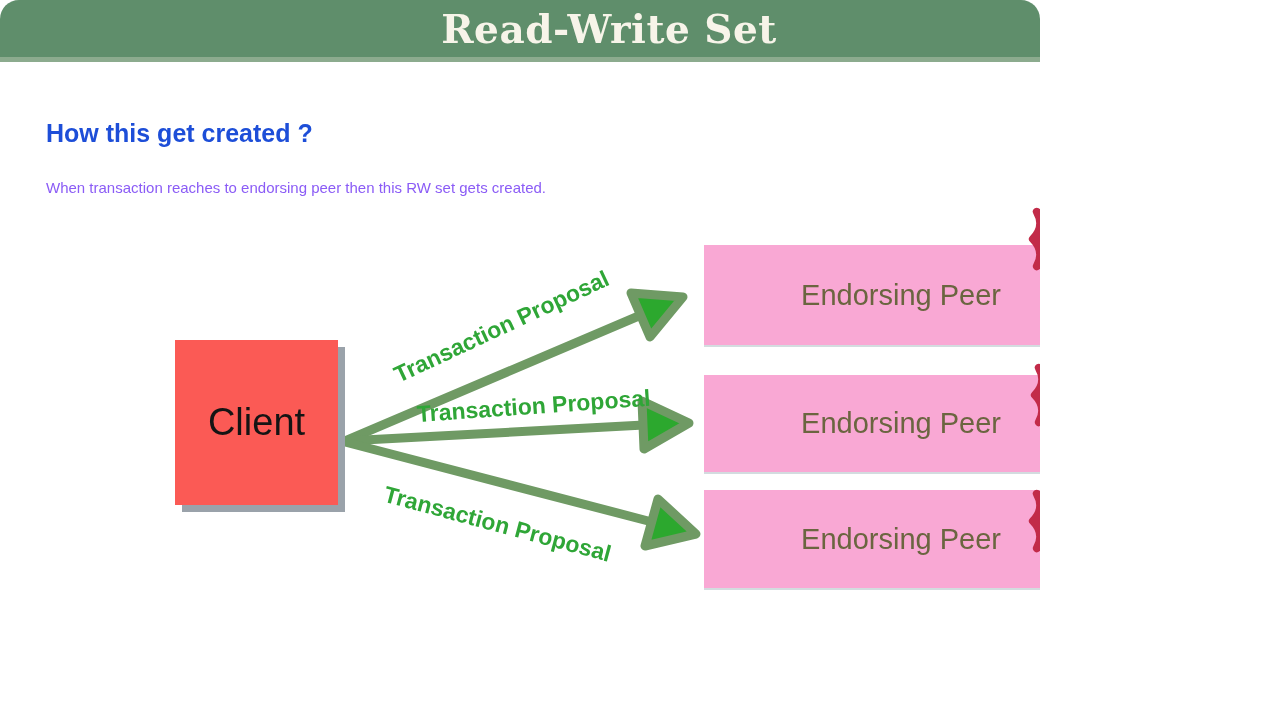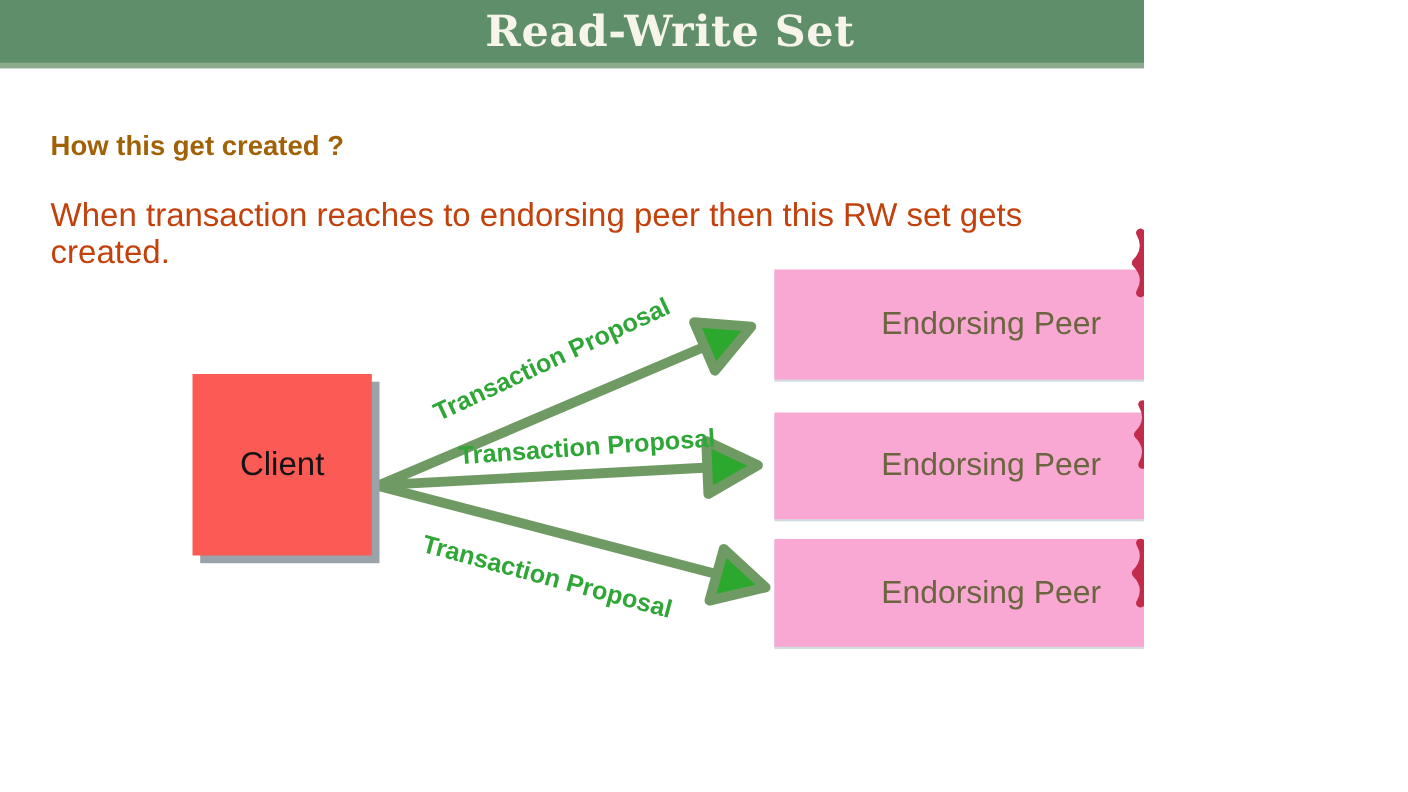--- a/index.html
+++ b/index.html
@@ -1,52 +1,52 @@
 <!DOCTYPE html>
 <html><head>
 <meta charset="utf-8">
 <style>
   html,body { margin:0; padding:0; background:#ffffff; }
   .stage {
     position:relative; width:1040px; height:720px; overflow:hidden;
-    background:#ffffff; font-family:"Liberation Sans", sans-serif;
+    background:#ffffff; font-family:"Liberation Sans", sans-serif;border-radius:19px;
   }
 
   
   .header {
     position:absolute; left:0; top:0; width:1280px; height:57px;
     background:#5f8e6b; border-bottom:5px solid #8cab8e;
     display:flex; align-items:center; justify-content:center;
   }
   .header h1 {
     margin:0; padding-right:62px; width:100%;
     text-align:center; color:#f7f4e9;
     font-family:"DejaVu Serif", serif; font-weight:700; font-size:39px;
     letter-spacing:0.5px;
   }
 
   
   .section-heading {
     position:absolute; left:46px; top:119px; margin:0;
-    font-size:25px; font-weight:700; color:#a16207;
+    font-size:25px; font-weight:700; color:#1d4ed8;
   }
   .intro-paragraph {
     position:absolute; left:46px; top:179px; margin:0;
-    font-size:30px; font-weight:400; color:#c2410c;
+    font-size:15px; font-weight:400; color:#8b5cf6;
   }
 
   
   .arrows-layer { position:absolute; left:0; top:0; width:1280px; height:720px; pointer-events:none; }
 
   .client-box {
     position:absolute; left:175px; top:340px; width:163px; height:165px;
     background:#fb5a55; box-shadow:7px 7px 0 0 #9aa2aa;
     display:flex; align-items:center; justify-content:center;
   }
-  .client-box span { font-size:30px; color:#141414; }
+  .client-box span { font-size:38px; color:#141414; }
 
   .peer-box {
     position:absolute; left:704px; width:394px;
     background:#f9a8d4; box-shadow:0 2px 0 rgba(110,140,150,0.30);
     display:flex; align-items:center; justify-content:center;
   }
   .peer-1 { top:245px; height:100px; }
   .peer-2 { top:375px; height:97px; }
   .peer-3 { top:490px; height:98px; }
   .peer-box span { font-size:29px; color:#6b6540; }

